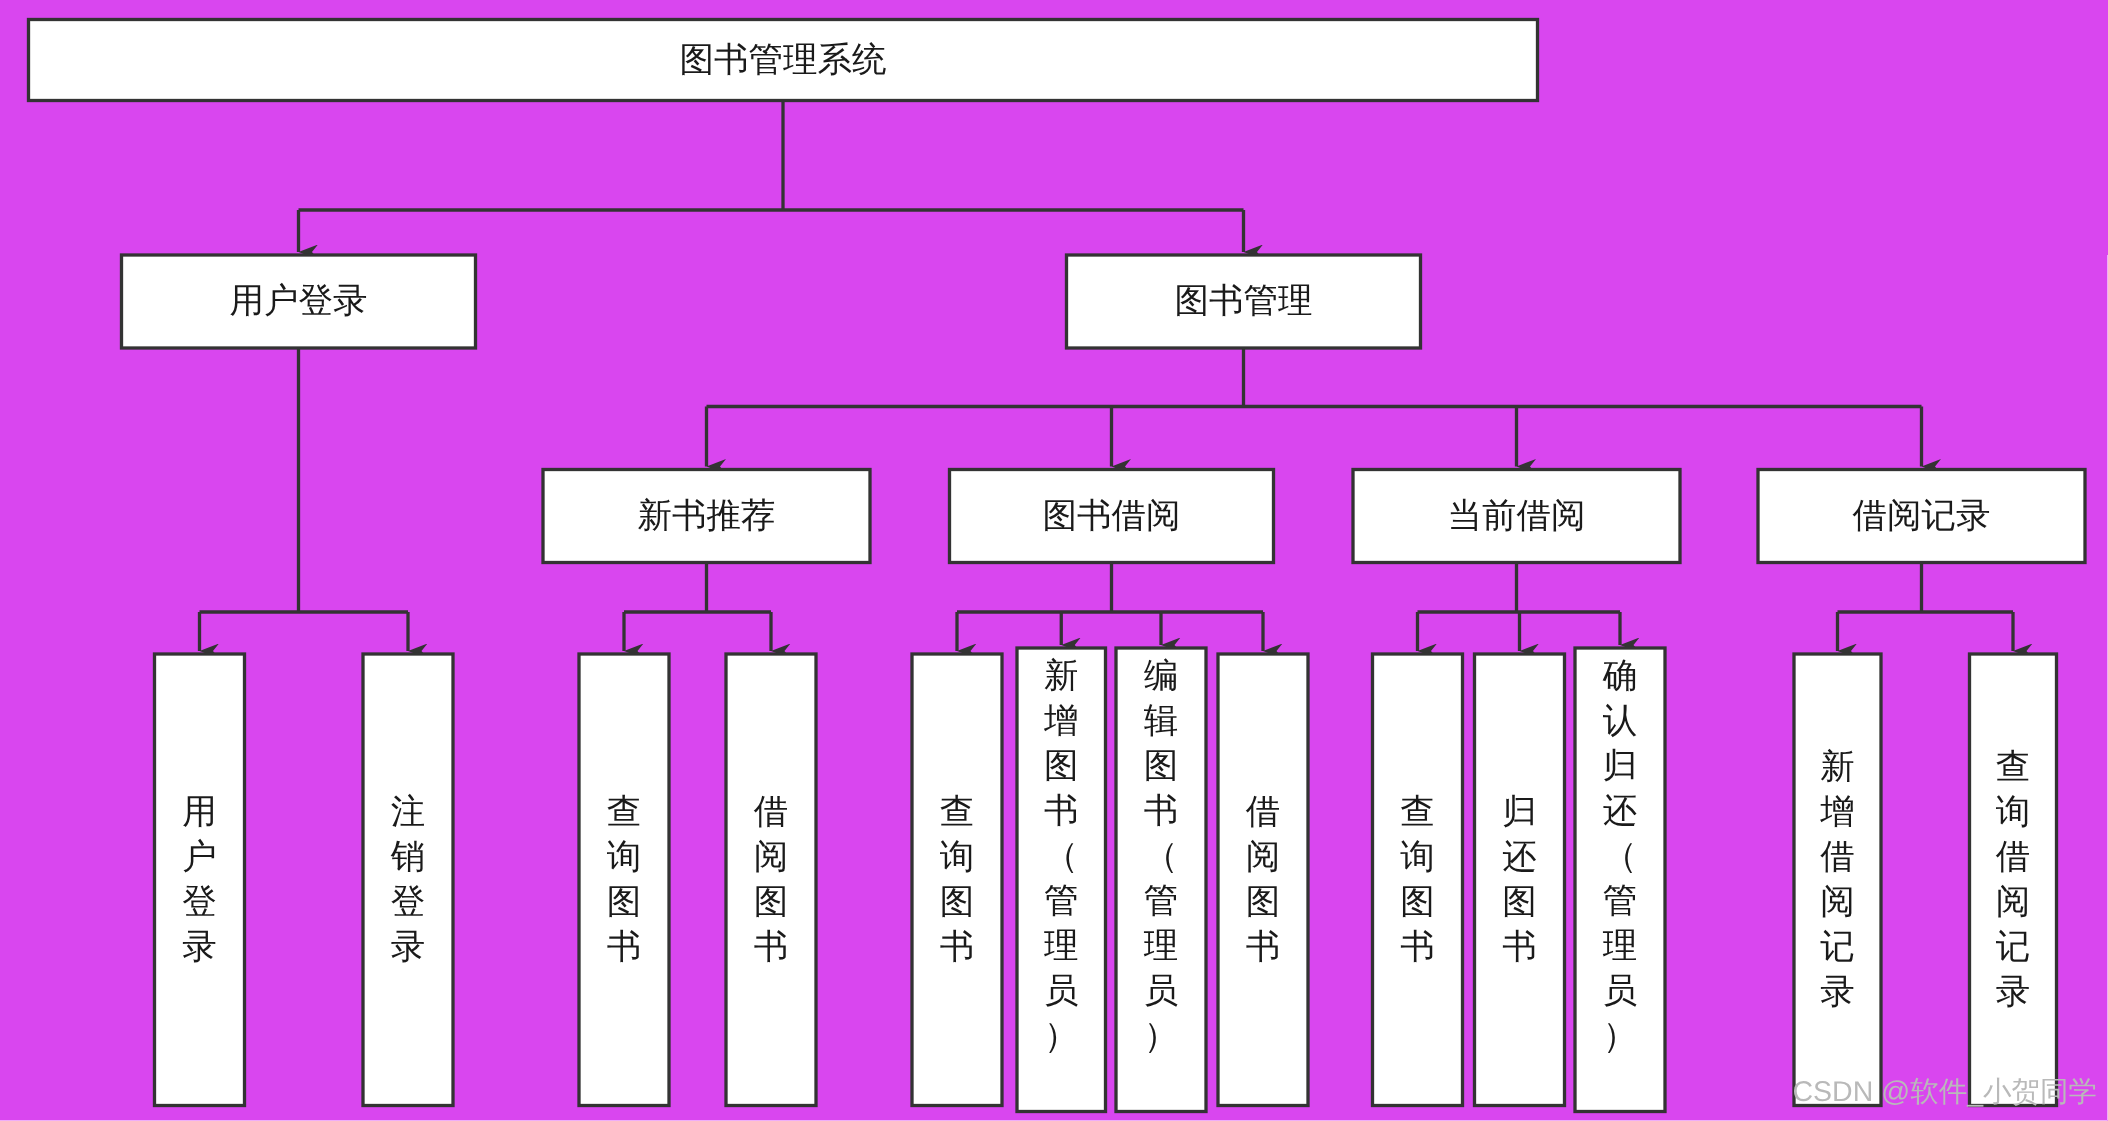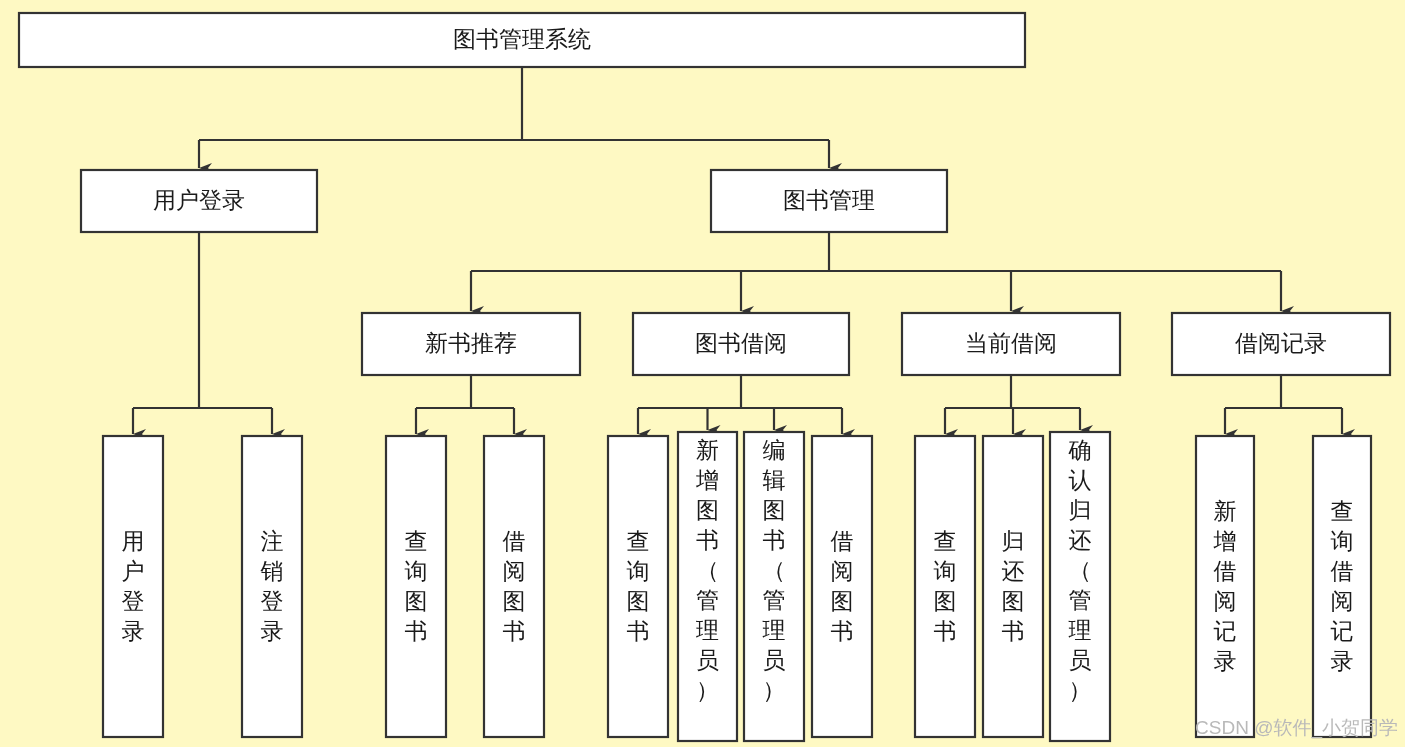--- a/index.html
+++ b/index.html
@@ -7,21 +7,21 @@
     padding: 0;
     background: #ffffff;
   }
   body {
     font-family: "Liberation Sans", "DejaVu Sans", sans-serif;
   }
   #diagram-root {
     position: relative;
     width: 1405px;
     height: 747px;
-    background: #fef9c3;
+    background: #d946ef;
     overflow: hidden;
   }
   svg#tree-svg {
     position: absolute;
     left: 0;
     top: 0;
     width: 1405px;
     height: 747px;
     display: block;
   }

